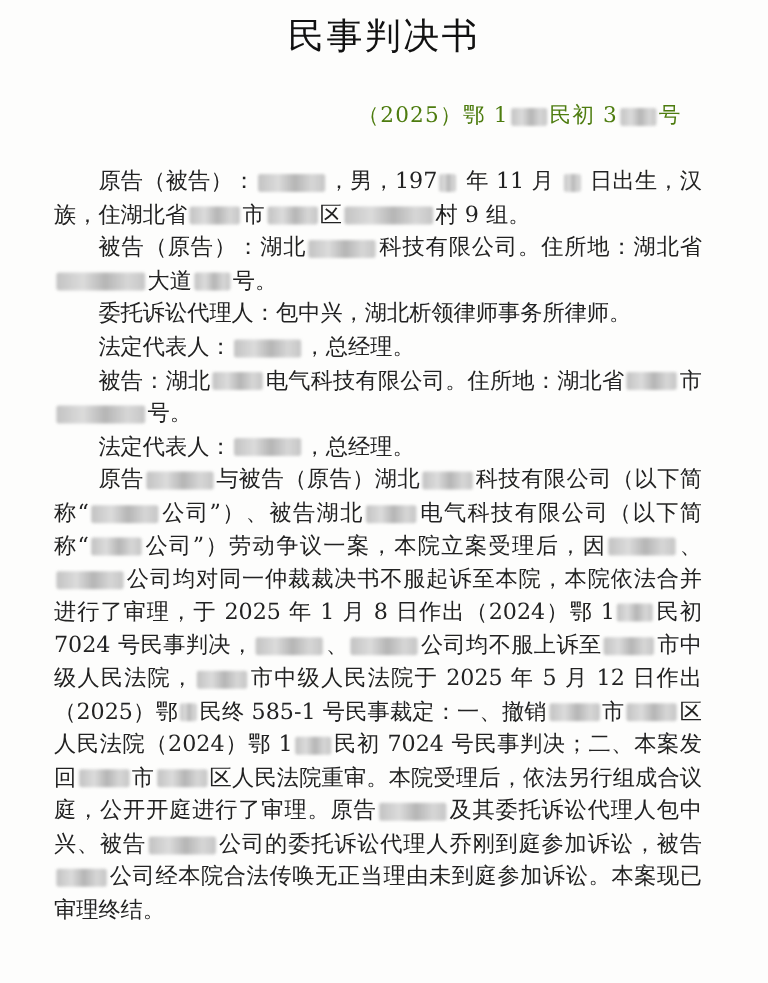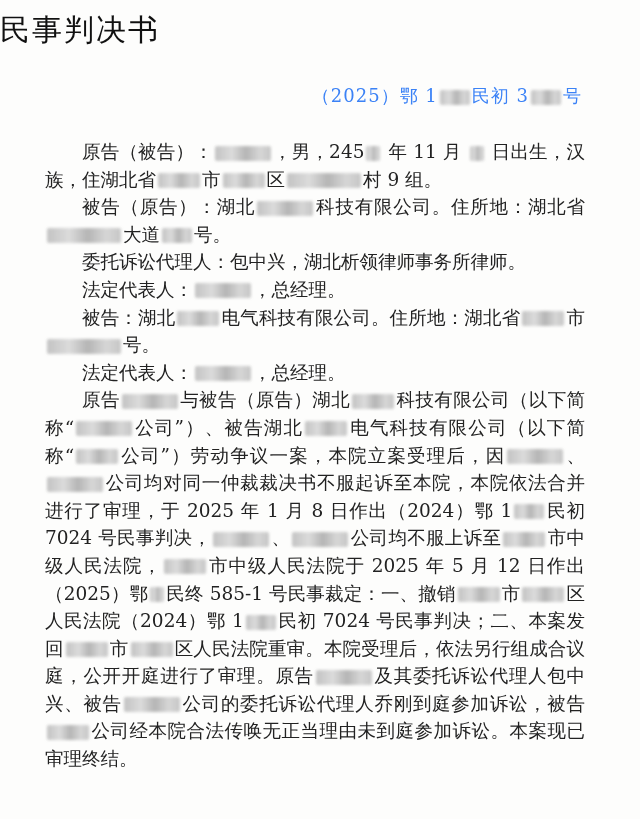--- a/index.html
+++ b/index.html
@@ -5,26 +5,26 @@
   html, body { margin: 0; padding: 0; }
   body {
     width: 640px; height: 819px; overflow: hidden;
     background: #fdfdfc;
     font-family: "DejaVu Serif", "Liberation Serif", serif;
     color: #1a1a1a;
   }
   .page { position: relative; width: 640px; height: 819px; }
   .title {
     position: absolute; top: 10px; left: 0; width: 640px;
-    font-size: 30px; letter-spacing: 2px;
+    text-align: center; font-size: 30px; letter-spacing: 2px;
     color: #111;
   }
   .caseno {
-    position: absolute; top: 84px; right: 58px;
-    font-size: 18px; letter-spacing: 1px; color: #3b82f6;
+    position: absolute; top: 84px; right: 72px;
+    font-size: 18px; letter-spacing: 1px; color: #4d7c0f;
   }
   .body {
     position: absolute; top: 138px; left: 45px; width: 540px;
     font-size: 18.5px; line-height: 27.6px; color: #222;
     text-align: justify;
   }
   .para { margin: 0; text-indent: 2em; }
   .blur {
     display: inline-block; vertical-align: middle;
     height: 15px; background: linear-gradient(90deg,#b9b9b9,#d6d6d6 30%,#a9a9a9 55%,#d0d0d0 80%,#bdbdbd);
@@ -37,21 +37,21 @@
 
 <div class="page">
   <div class="title">民事判决书</div>
 
   <div class="caseno">
     <span>（2025）鄂 1</span><span class="blur b2"></span><span>民初 3</span><span class="blur b2"></span><span>号</span>
   </div>
 
   <div class="body">
     <p class="para">
-      <span>原告（被告）：</span><span class="blur b4"></span><span>，男，245</span><span class="blur b1"></span><span> 年 11 月 </span><span class="blur b1"></span><span> 日出生，汉族，住湖北省</span><span class="blur b3"></span><span>市</span><span class="blur b3"></span><span>区</span><span class="blur b5"></span><span>村 9 组。</span>
+      <span>原告（被告）：</span><span class="blur b4"></span><span>，男，197</span><span class="blur b1"></span><span> 年 11 月 </span><span class="blur b1"></span><span> 日出生，汉族，住湖北省</span><span class="blur b3"></span><span>市</span><span class="blur b3"></span><span>区</span><span class="blur b5"></span><span>村 9 组。</span>
     </p>
     <p class="para">
       <span>被告（原告）：湖北</span><span class="blur b4"></span><span>科技有限公司。住所地：湖北省</span><span class="blur b5"></span><span>大道</span><span class="blur b2"></span><span>号。</span>
     </p>
     <p class="para">委托诉讼代理人：包中兴，湖北析领律师事务所律师。</p>
     <p class="para">
       <span>法定代表人：</span><span class="blur b4"></span><span>，总经理。</span>
     </p>
     <p class="para">
       <span>被告：湖北</span><span class="blur b3"></span><span>电气科技有限公司。住所地：湖北省</span><span class="blur b3"></span><span>市</span><span class="blur b5"></span><span>号。</span>

